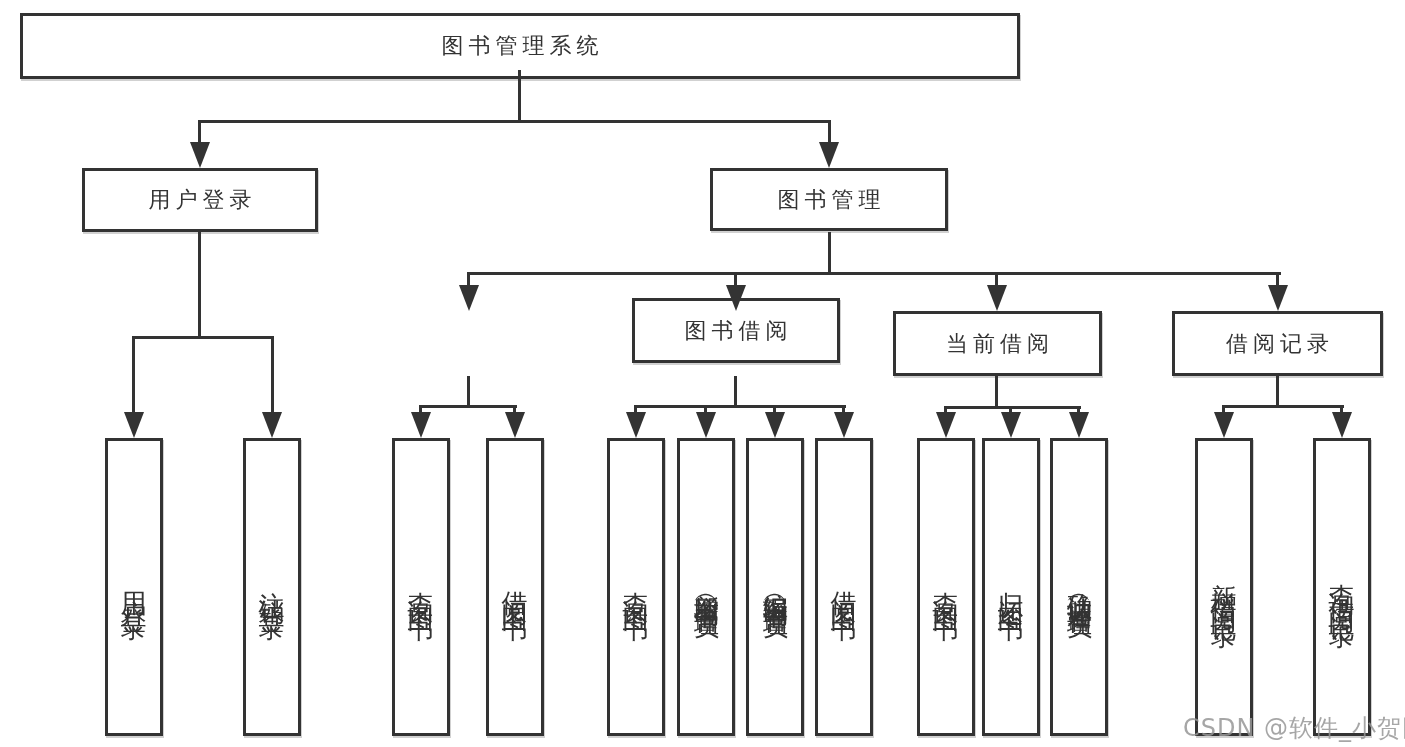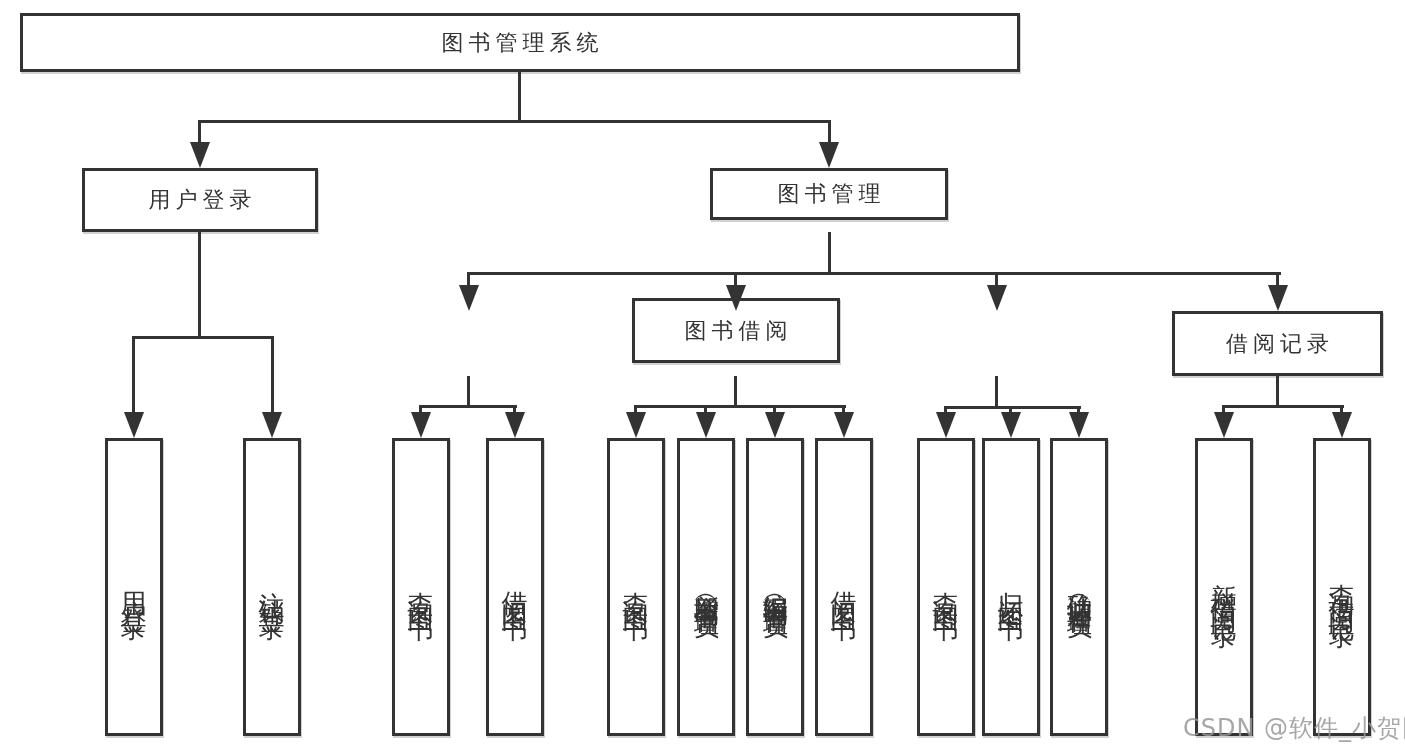--- a/index.html
+++ b/index.html
@@ -27,26 +27,27 @@
   .watermark{
     position:absolute;left:1183px;top:712px;z-index:10;
     font-size:24px;letter-spacing:1px;color:rgba(150,150,150,0.85);white-space:nowrap;
   }
 </style>
 </head>
 <body>
 
 <div class="canvas">
 
-  <div class="box hbox" style="left:20px;top:13px;width:1000px;height:59px">图书管理系统</div>
+  <div class="box hbox" style="left:20px;top:13px;width:1000px;height:66px">图书管理系统</div>
 
   <div class="box hbox" style="left:82px;top:168px;width:236px;height:64px">用户登录</div>
-  <div class="box hbox" style="left:710px;top:168px;width:238px;height:52px">图书管理</div>
+  <div class="box hbox" style="left:710px;top:168px;width:238px;height:63px">图书管理</div>
 
   <div class="box hbox" style="left:632px;top:298px;width:208px;height:65px">图书借阅</div>
+  <div class="box hbox" style="left:893px;top:311px;width:209px;height:65px">当前借阅</div>
   <div class="box hbox" style="left:1172px;top:311px;width:211px;height:65px">借阅记录</div>
 
   <div class="box vbox" style="left:105px;top:438px;width:58px;height:298px">用户登录</div>
   <div class="box vbox" style="left:243px;top:438px;width:58px;height:298px">注销登录</div>
 
   <div class="box vbox" style="left:392px;top:438px;width:58px;height:298px">查询图书</div>
   <div class="box vbox" style="left:486px;top:438px;width:58px;height:298px">借阅图书</div>
 
   <div class="box vbox" style="left:607px;top:438px;width:58px;height:298px">查询图书</div>
   <div class="box vbox long" style="left:677px;top:438px;width:58px;height:298px">新增图书（管理员）</div>

